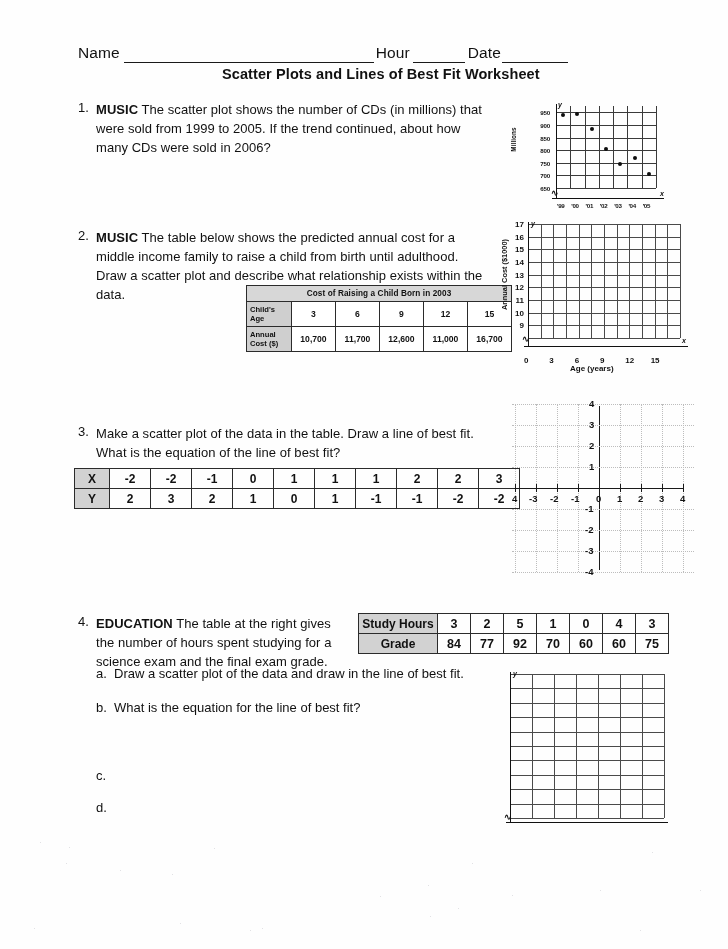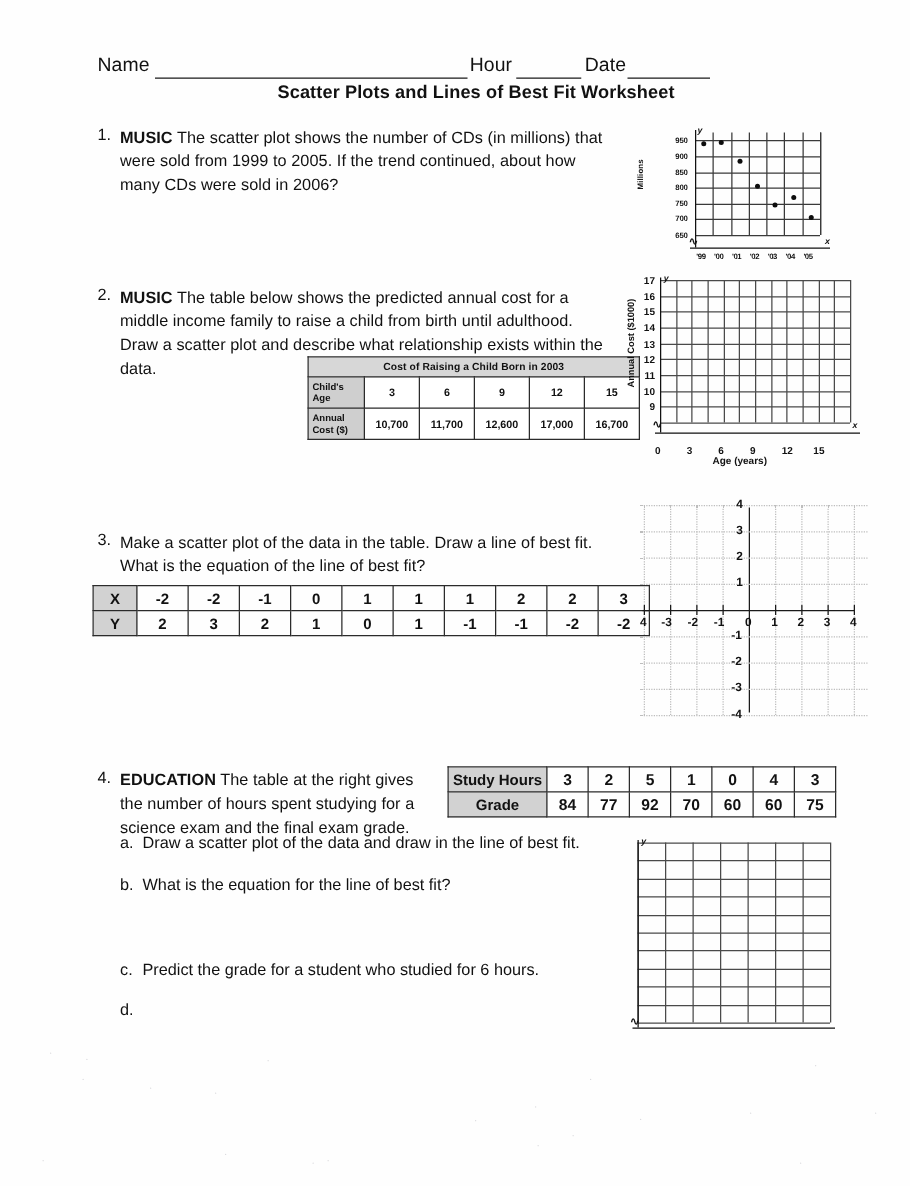--- a/index.html
+++ b/index.html
@@ -177,21 +177,21 @@
       <td class="val">6</td>
       <td class="val">9</td>
       <td class="val">12</td>
       <td class="val">15</td>
     </tr>
     <tr>
       <td class="rowhead">Annual Cost ($)</td>
       <td class="val">10,700</td>
       <td class="val">11,700</td>
       <td class="val">12,600</td>
-      <td class="val">17,000</td>
+      <td class="val">11,000</td>
       <td class="val">16,700</td>
     </tr>
   </tbody>
     </table>
 
   <div id="chart2">
     <div id="c2-yname">Annual Cost ($1000)</div>
     <div id="c2-xname">Age (years)</div>
     <div id="c2-plot">
         <div class="g2-h" style="top: 0px;"></div>
@@ -352,21 +352,20 @@
   </tbody>
     </table>
 
   <div class="sub" style="left:96px;top:664px;">a.</div>
   <div class="sub" style="left:114px;top:664px;width:400px;">Draw a scatter plot of the data and draw in the line of best fit.</div>
 
   <div class="sub" style="left:96px;top:698px;">b.</div>
   <div class="sub" style="left:114px;top:698px;width:390px;">What is the equation for the line of best fit?</div>
 
   <div class="sub" style="left:96px;top:766px;">c.</div>
-  <div class="sub" style="left:114px;top:766px;width:390px;">Predict the grade for a student who studied for 6 hours.</div>
 
   <div class="sub" style="left:96px;top:798px;">d.</div>
 
   <div id="chart4">
     <div id="c4-plot">
         <div class="g4-h" style="top: 0px;"></div>
         <div class="g4-h" style="top: 14.4px;"></div>
         <div class="g4-h" style="top: 28.8px;"></div>
         <div class="g4-h" style="top: 43.2px;"></div>
         <div class="g4-h" style="top: 57.6px;"></div>

